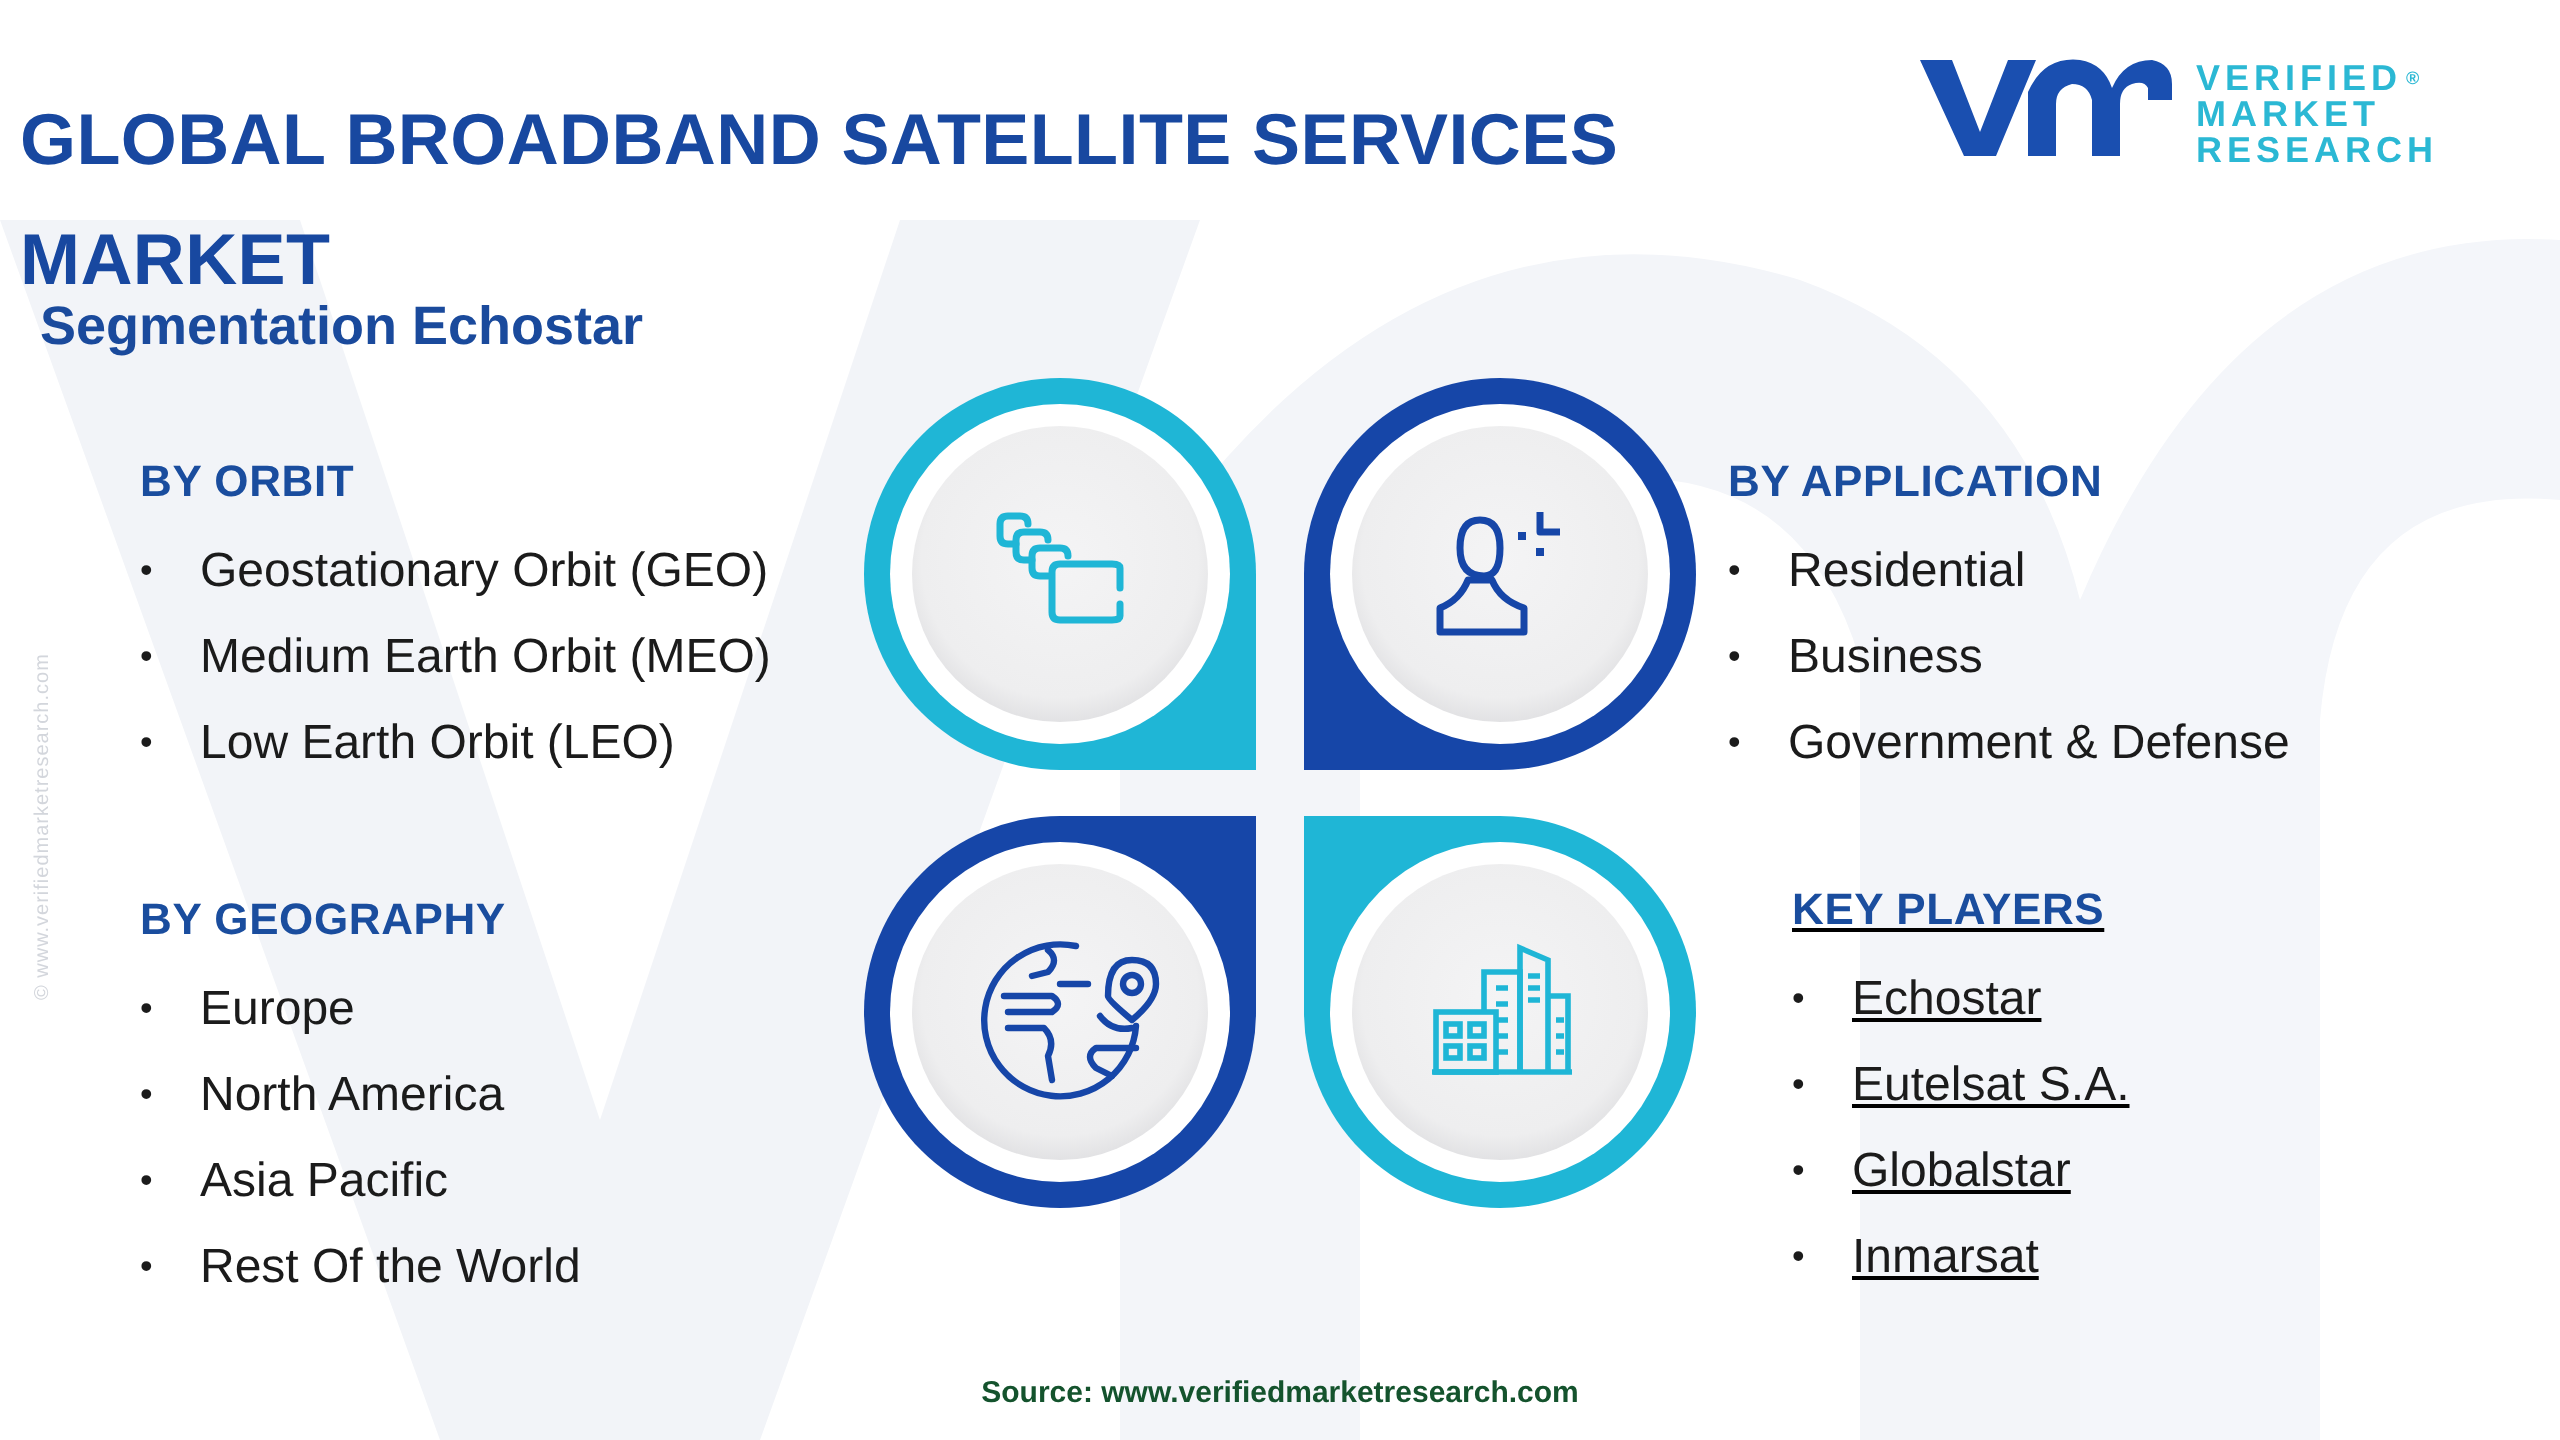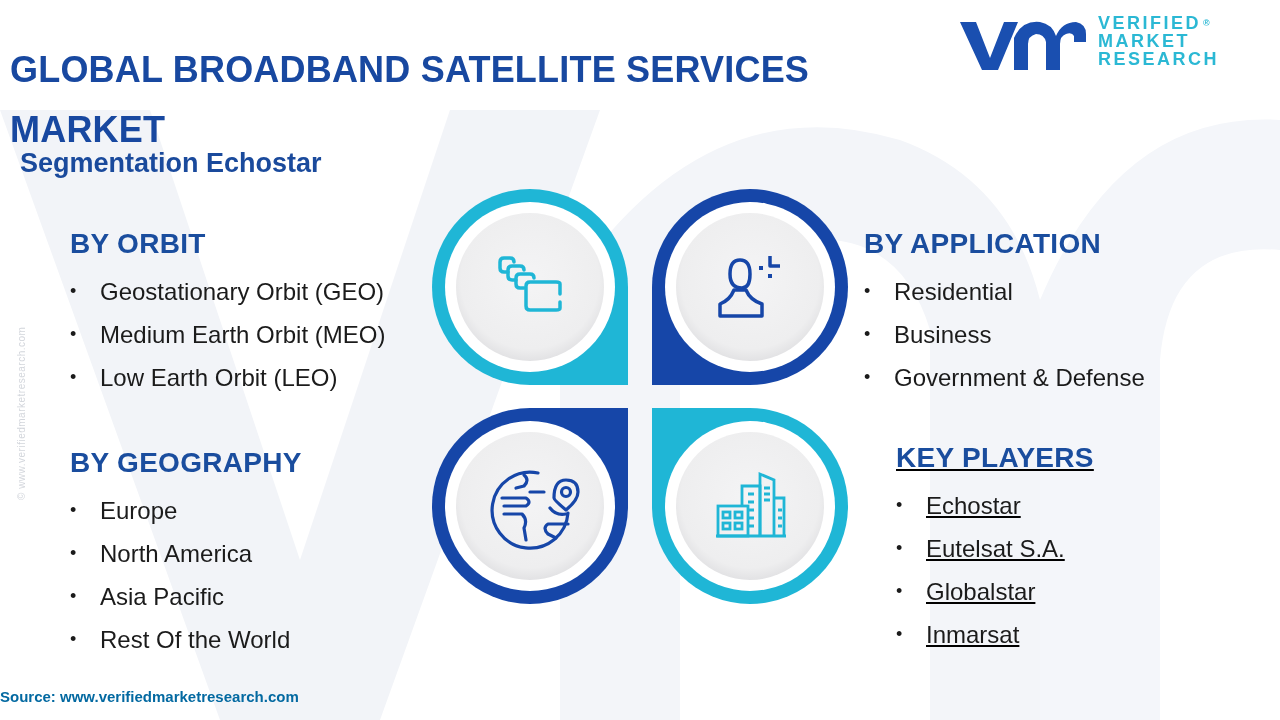--- a/index.html
+++ b/index.html
@@ -15,26 +15,26 @@
 
   .title {
     position:absolute; left:10px; top:40px; width:900px; z-index:2;
     font-size:36px; line-height:60px; font-weight:700; color:#1848a0; letter-spacing:0.2px;
   }
   .subtitle {
     position:absolute; left:20px; top:148px; z-index:2;
     font-size:27px; font-weight:700; color:#1a4a9c;
   }
 
-  .logo { position:absolute; left:958px; top:14px; width:280px; height:70px; z-index:2; display:flex; align-items:flex-start; }
+  .logo { position:absolute; left:958px; top:14px; width:280px; height:70px; z-index:2; display:flex; align-items:flex-end; }
   .logo-text { margin-left:10px; font-size:18px; line-height:18px; font-weight:700; color:#2bb8d4; letter-spacing:2.5px; }
   .logo-text .reg { font-size:9px; vertical-align:top; letter-spacing:0; margin-left:2px; }
 
   .section { position:absolute; z-index:2; }
-  .section h3 { font-size:28px; font-weight:700; color:#1a4d9e; margin-bottom:10px; letter-spacing:0.3px; }
+  .section h3 { font-size:22px; font-weight:700; color:#1a4d9e; margin-bottom:10px; letter-spacing:0.3px; }
   .section ul { list-style:none; }
   .section li { position:relative; padding-left:30px; font-size:24px; line-height:43px; color:#1b1b1b; }
   .section li::before { content:"\2022"; position:absolute; left:0; top:0; font-size:18px; color:#1b1b1b; }
 
   .sec-orbit { left:70px; top:228px; width:360px; }
   .sec-geo { left:70px; top:447px; width:360px; }
   .sec-app { left:864px; top:228px; width:380px; }
   .sec-players { left:896px; top:442px; width:380px;text-decoration:underline; }
 
   .graphic { position:absolute; left:430px; top:188px; width:420px; height:420px; z-index:2; }
@@ -172,13 +172,13 @@
       <rect x="305" y="335" width="7" height="6"></rect>
     <path d="M312 318 L312 298 L330 298 L330 348"></path>
     <path d="M318 306 L324 306 M318 314 L324 314 M318 322 L324 322 M318 330 L324 330 M318 338 L324 338"></path>
     <path d="M330 348 L330 286 L344 292 L344 348"></path>
     <path d="M334 300 L340 300 M334 306 L340 306 M334 312 L340 312"></path>
     <path d="M344 310 L354 310 L354 348"></path>
     <path d="M348 322 L352 322 M348 330 L352 330 M348 338 L352 338"></path>
   </g>
 </svg>
 
-<div style="position:absolute; left:0; top:688px; width:1280px; font-size:15px; font-weight:700; color:#0369a1; z-index:2;">Source: www.verifiedmarketresearch.com</div>
+<div style="position:absolute; left:0; top:688px; width:1280px; text-align:center; font-size:15px; font-weight:700; color:#14532d; z-index:2;">Source: www.verifiedmarketresearch.com</div>
 
 </body></html>

